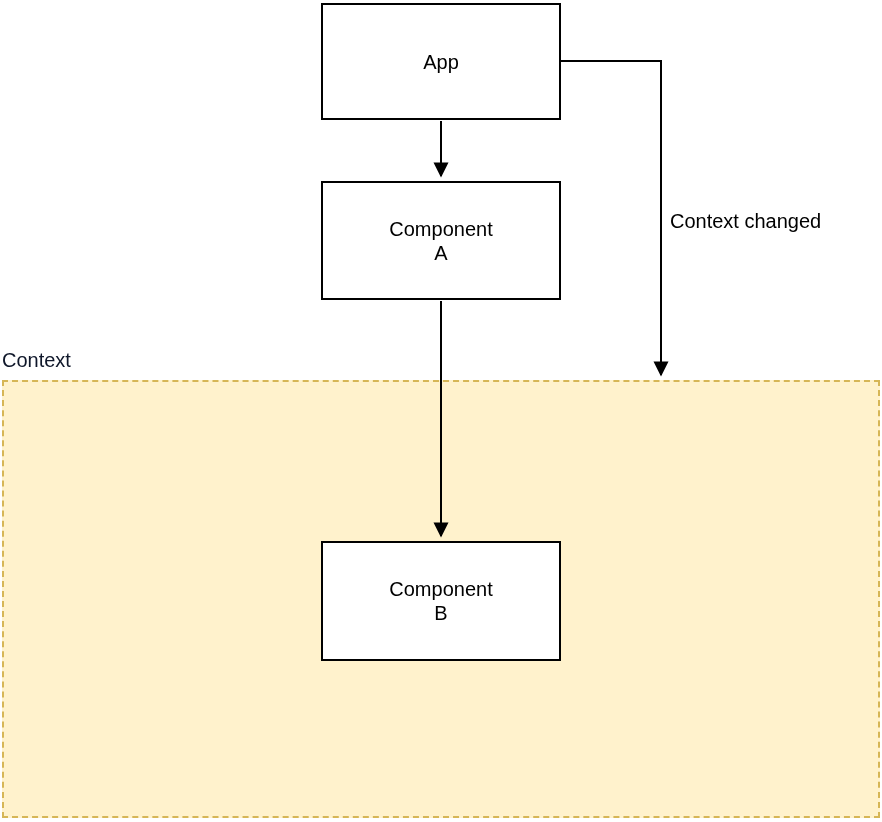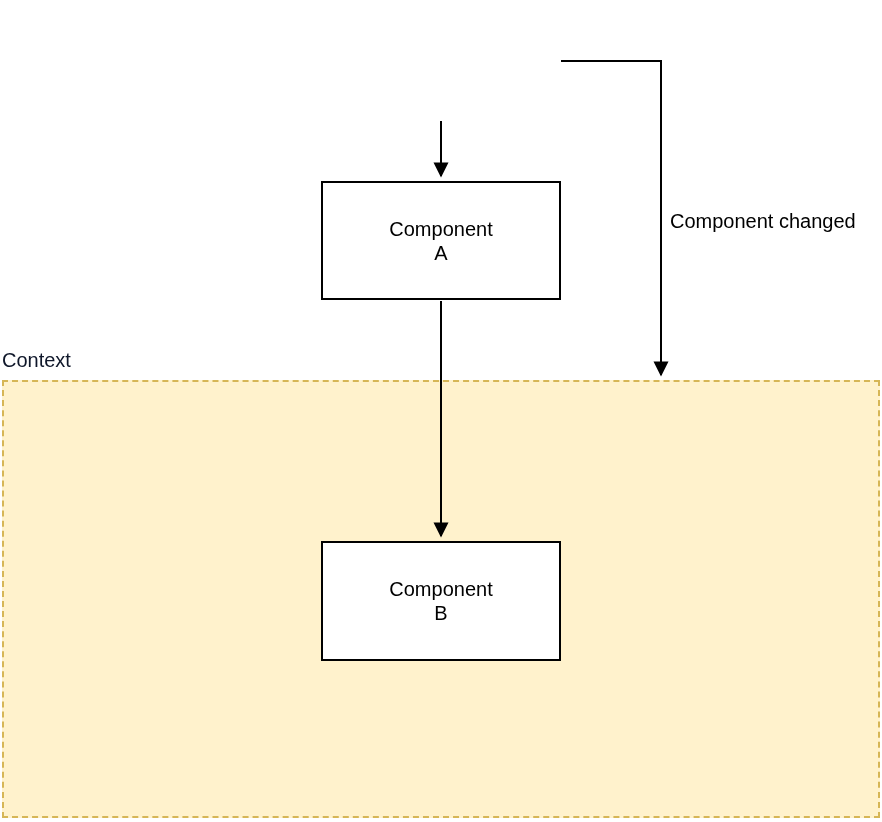--- a/index.html
+++ b/index.html
@@ -84,22 +84,23 @@
       </marker>
     </defs>
 
     <line x1="441" y1="121" x2="441" y2="176" stroke="#000000" stroke-width="2" marker-end="url(#arrowhead)"></line>
 
     <line x1="441" y1="301" x2="441" y2="536" stroke="#000000" stroke-width="2" marker-end="url(#arrowhead)"></line>
 
     <path d="M561,61 L661,61 L661,375" fill="none" stroke="#000000" stroke-width="2" marker-end="url(#arrowhead)"></path>
   </svg>
 
-  <div class="edge-label">Component changed</div>
+  <div class="edge-label">Context changed</div>
 
+  <div class="node node-app">App</div>
 
   <div class="node node-comp-a">Component
 A</div>
 
   <div class="node node-comp-b">Component
 B</div>
 
 </div>
 
 </body></html>

